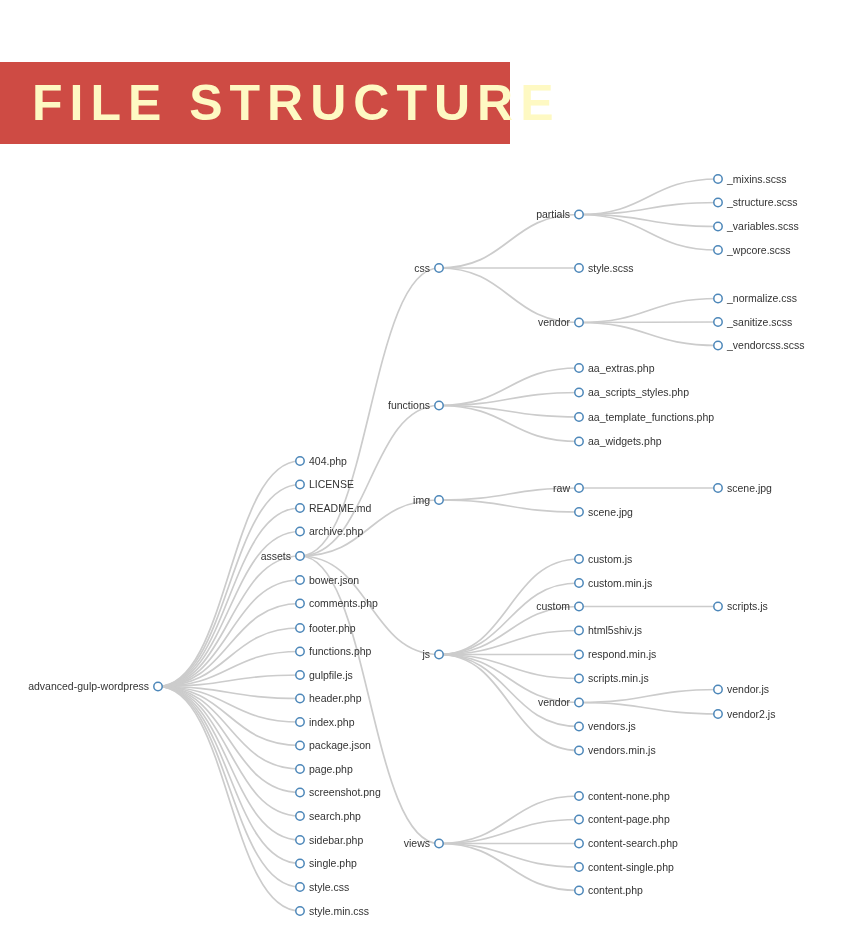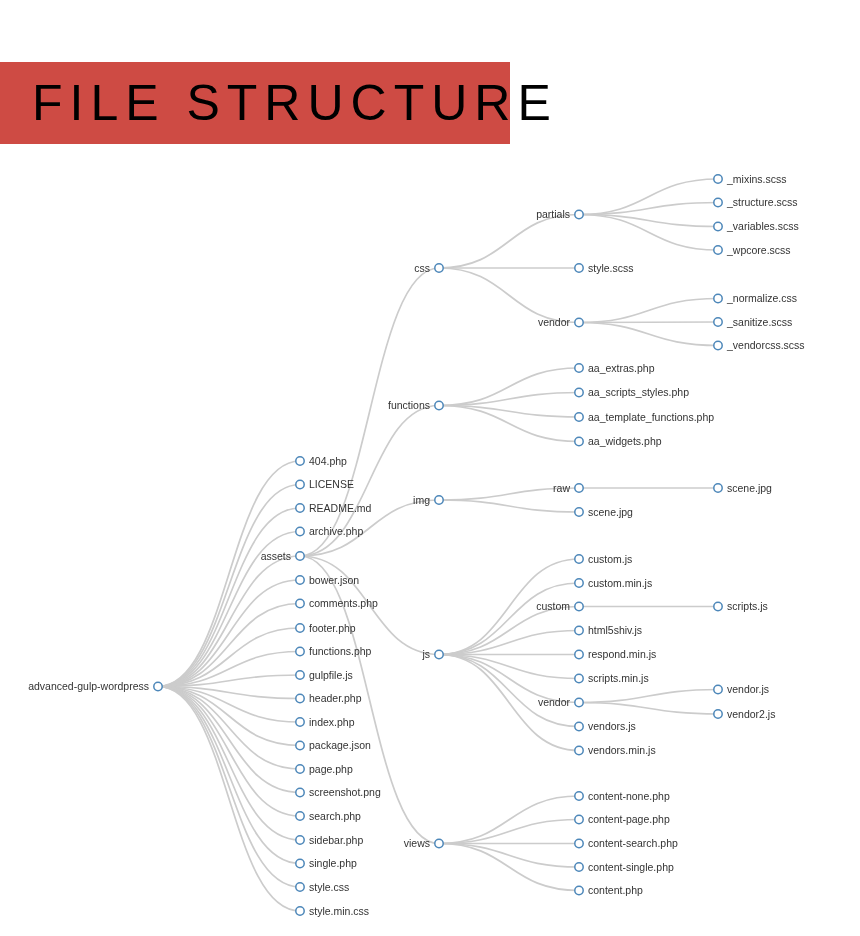--- a/index.html
+++ b/index.html
@@ -19,24 +19,24 @@
     position: absolute;
     top: 62px;
     left: 0;
     width: 510px;
     height: 82px;
     background: var(--banner-red, #ce4b44);
     display: flex;
     align-items: center;
   }
   .banner-title {
-    color: #000000;
+    color: #fef9c3;
     font-family: "Liberation Sans", sans-serif;
     font-size: 50px;
-    font-weight: 400;
+    font-weight: 700;
     letter-spacing: 7px;
     padding-left: 32px;
     white-space: nowrap;
   }
   svg.tree {
     position: absolute;
     top: 0;
     left: 0;
   }
   .link {

